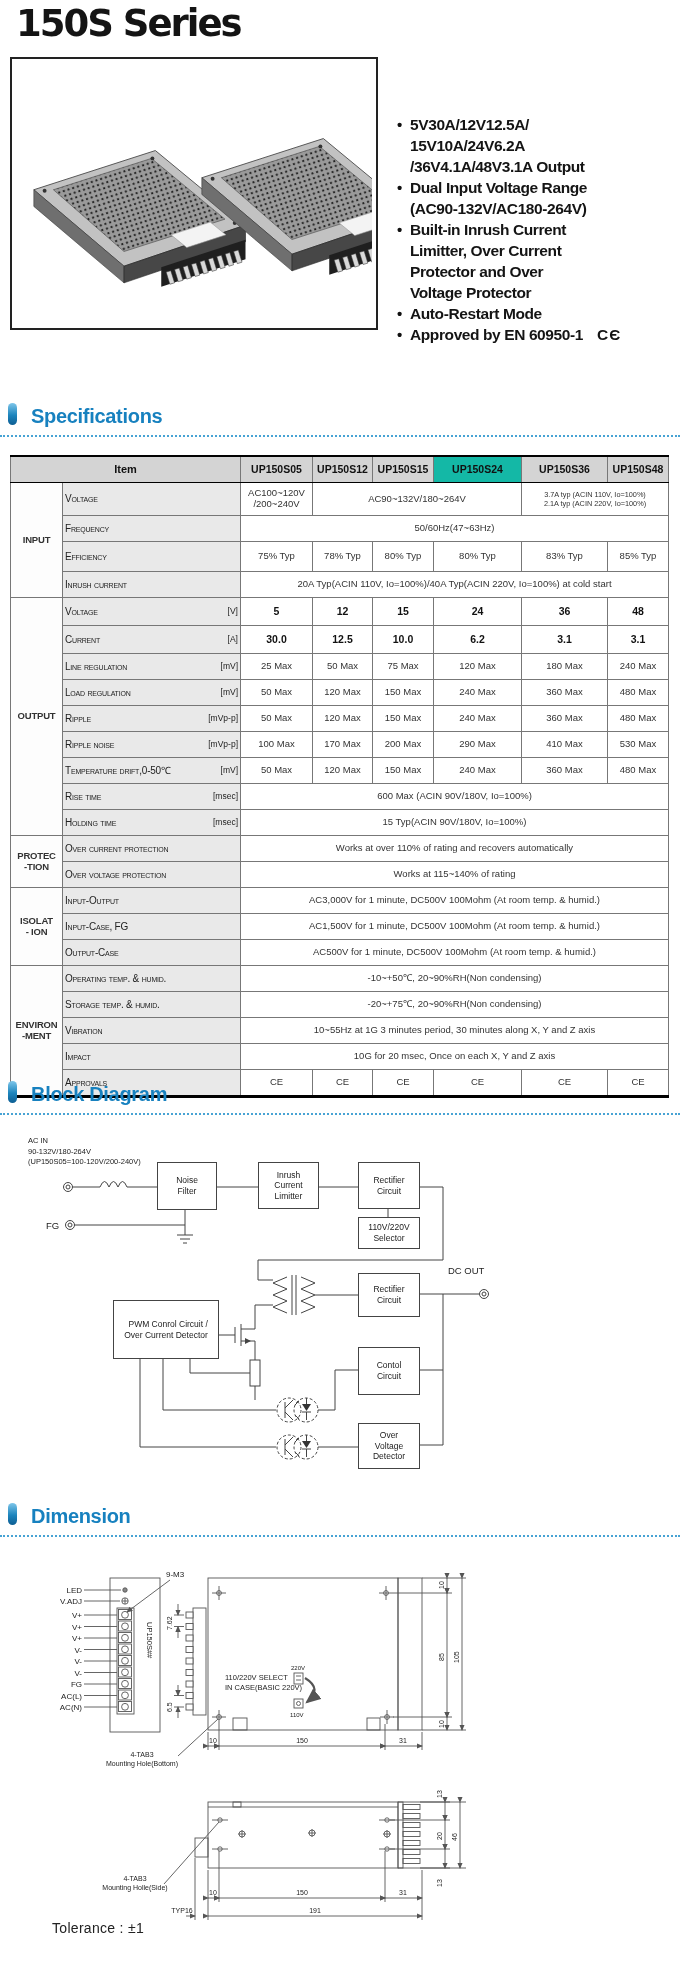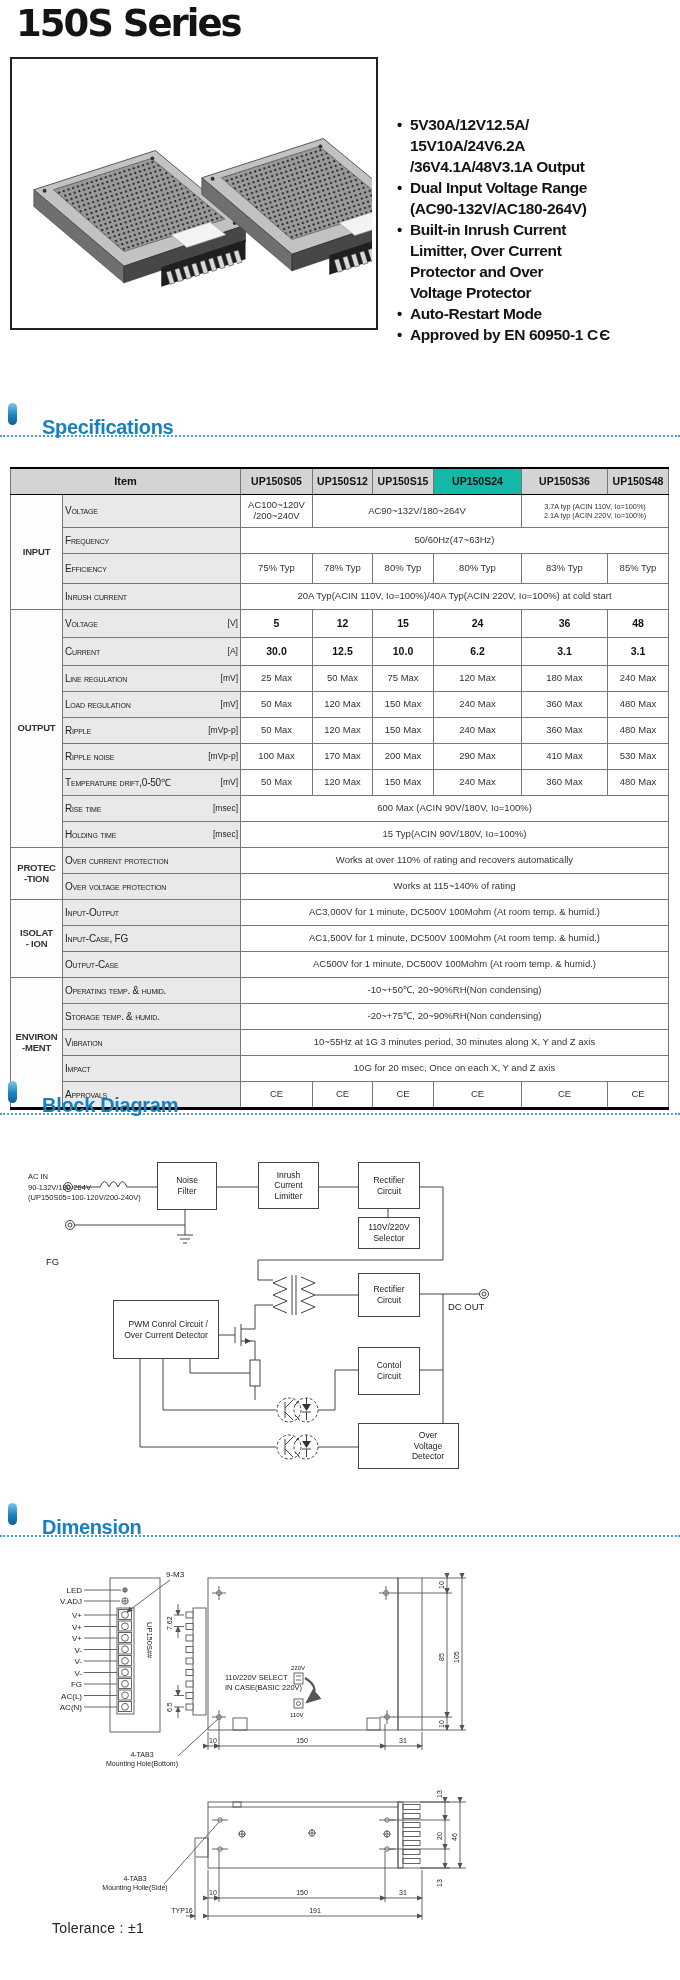--- a/index.html
+++ b/index.html
@@ -12,31 +12,31 @@
 
   
   .photo-box{left:10px;top:57px;width:364px;height:269px;border:2px solid #222;background:#fff;}
 
   
   .product-heading{left:396px;top:62px;font-family:"DejaVu Sans",sans-serif;font-size:27px;font-weight:900;letter-spacing:-1px;color:#141414;}
   .features{left:397px;top:114px;width:278px;}
   .feature{display:flex;align-items:flex-start;}
   .fdot{width:13px;font-size:15px;line-height:21px;font-weight:700;flex:none;}
   .ftext{white-space:pre-line;font-size:15.5px;font-weight:700;line-height:21px;letter-spacing:-0.4px;color:#141414;}
-  .ce{font-weight:700;font-size:15.5px;letter-spacing:1px;margin-left:4px;color:#141414;}
+  .ce{font-weight:700;font-size:15.5px;letter-spacing:1px;margin-left:14px;color:#141414;}
 
   
   .sect{left:0;width:680px;border-bottom:2px dotted #47a3d4;height:33px;}
   .sect .pill{position:absolute;left:8px;top:1px;width:9px;height:22px;border-radius:5px;
       background:linear-gradient(180deg,#7ec6ea 0%,#1d85bd 55%,#0d5e93 100%);}
-  .sect h2{position:absolute;left:26px;top:-2px;margin:16px;font-size:20px;font-weight:700;color:#1781bf;letter-spacing:-0.3px;}
+  .sect h2{position:absolute;left:26px;top:-2px;margin:5px;font-size:20px;font-weight:700;color:#1781bf;letter-spacing:-0.3px;}
 
   
   .spec-wrap{left:10px;top:455px;}
-  table.spec{border-collapse:collapse;table-layout:fixed;width:658px;border-top:2px solid #000;border-bottom:3px solid #000;border-left:1px solid #666;border-right:1px solid #666;margin-top:12px;}
+  table.spec{border-collapse:collapse;table-layout:fixed;width:658px;border-top:2px solid #000;border-bottom:3px solid #000;border-left:1px solid #666;border-right:1px solid #666;}
   table.spec td,table.spec th{border:1px solid #777;padding:1px 2px;text-align:center;vertical-align:middle;
       font-size:9.5px;color:#333;height:23px;line-height:1.15;overflow:hidden;}
   table.spec thead th{background:#d4d4d4;color:#111;font-size:10.5px;font-weight:700;height:23px;border-bottom:1.5px solid #000;}
   table.spec thead th.item{font-size:11px;}
   table.spec thead th.hl{background:#14b8a6;}
   td.grp{background:#fdfdfd;font-weight:700;color:#111;font-size:10px;white-space:pre-line;letter-spacing:-0.2px;}
   td.lblcell{background:#e9e9e9;padding:0 6px;}
   td.lblcell .in{display:flex;justify-content:space-between;align-items:center;width:100%;}
   td.lblcell .lbl{font-variant:small-caps;font-size:10px;color:#222;letter-spacing:-0.2px;white-space:nowrap;}
   td.lblcell .unit{font-size:8.5px;color:#222;white-space:nowrap;margin-left:2px;}
@@ -44,21 +44,21 @@
   td.val.b{font-weight:700;color:#111;font-size:10.5px;}
   td.val.sm{font-size:7.3px;line-height:1.25;}
   tr.rh30 td{height:30px;} tr.rh27 td{height:27px;} tr.rh25 td{height:25px;}
   tbody tr.gstart td{border-top:1.5px solid #222;}
 
   
   .bd-wrap{left:0;top:1130px;width:680px;height:345px;}
   .bd-wrap svg{position:absolute;left:0;top:0;}
   .bbox{position:absolute;border:1px solid #444;background:#fff;display:flex;align-items:center;justify-content:center;
         text-align:center;font-size:8.5px;line-height:1.25;color:#222;white-space:pre-line;}
-  .dlabel{position:absolute;font-size:7.5px;line-height:1.4;color:#222;white-space:pre-line;margin-top:36px;}
+  .dlabel{position:absolute;font-size:7.5px;line-height:1.4;color:#222;white-space:pre-line;}
   .dlabel.big{font-size:9.5px;}
 
   
   .dim-wrap{left:0;width:680px;}
   svg text{font-family:"Liberation Sans",sans-serif;fill:#222;}
   .tolerance{left:52px;top:1920px;font-size:14px;color:#222;letter-spacing:0.3px;}
 </style>
 </head>
 <body>
 
@@ -504,21 +504,21 @@
     <div class="bbox" style="left:358px;top:32px;width:60px;height:45px;">Rectifier
 Circuit</div>
     <div class="bbox" style="left:358px;top:87px;width:60px;height:30px;">110V/220V
 Selector</div>
     <div class="bbox" style="left:358px;top:143px;width:60px;height:42px;">Rectifier
 Circuit</div>
     <div class="bbox" style="left:113px;top:170px;width:104px;height:57px;text-align:right;">PWM Conrol Circuit /
 Over Current Detector</div>
     <div class="bbox" style="left:358px;top:217px;width:60px;height:46px;">Contol
 Circuit</div>
-    <div class="bbox" style="left:358px;top:293px;width:60px;height:44px;padding-left:39px;">Over
+    <div class="bbox" style="left:358px;top:293px;width:60px;height:44px;">Over
 Voltage
 Detector</div>
   </div>
 
   <div class="abs sect" style="top:1502px;">
     <span class="pill"></span>
     <h2>Dimension</h2>
   </div>
 
   <div class="abs dim-wrap" style="top:1560px;height:212px;">

